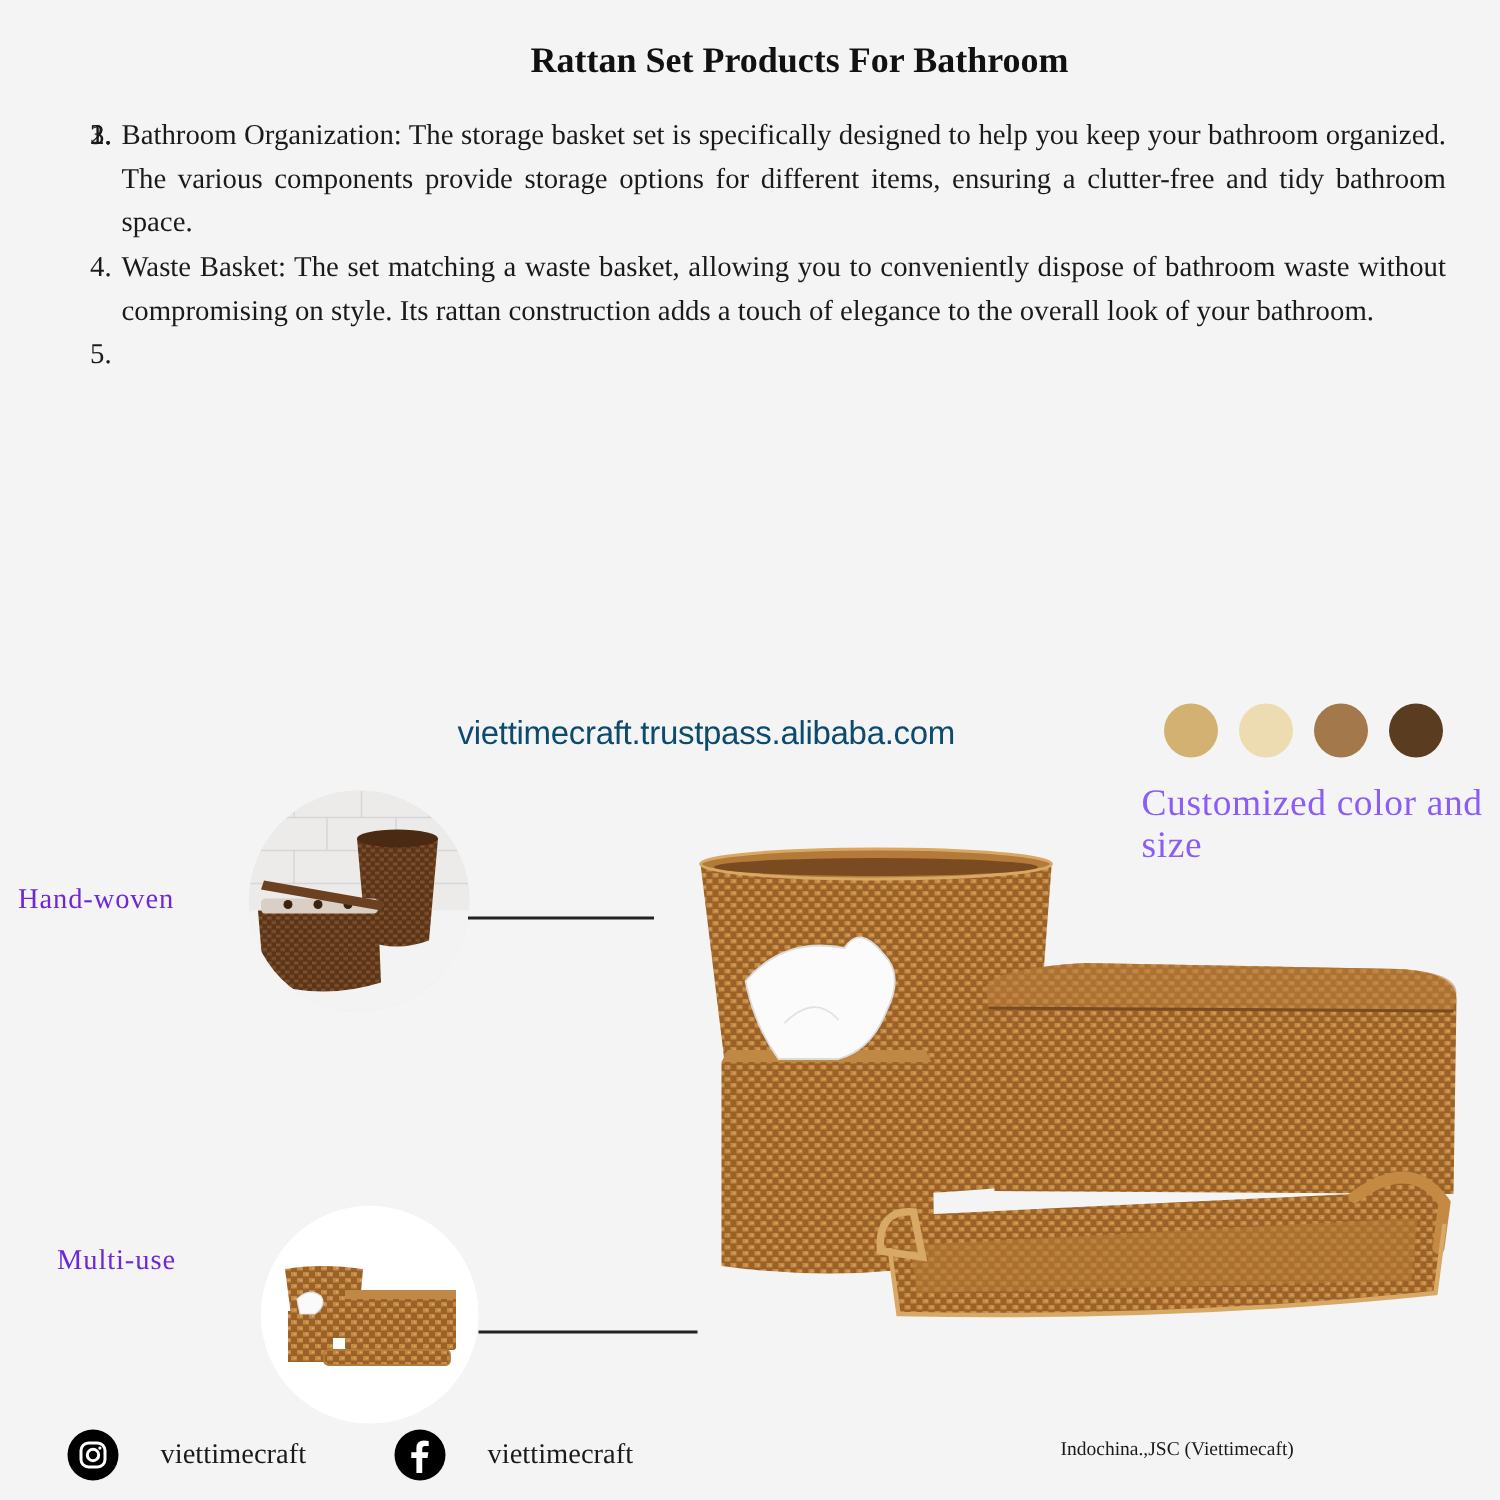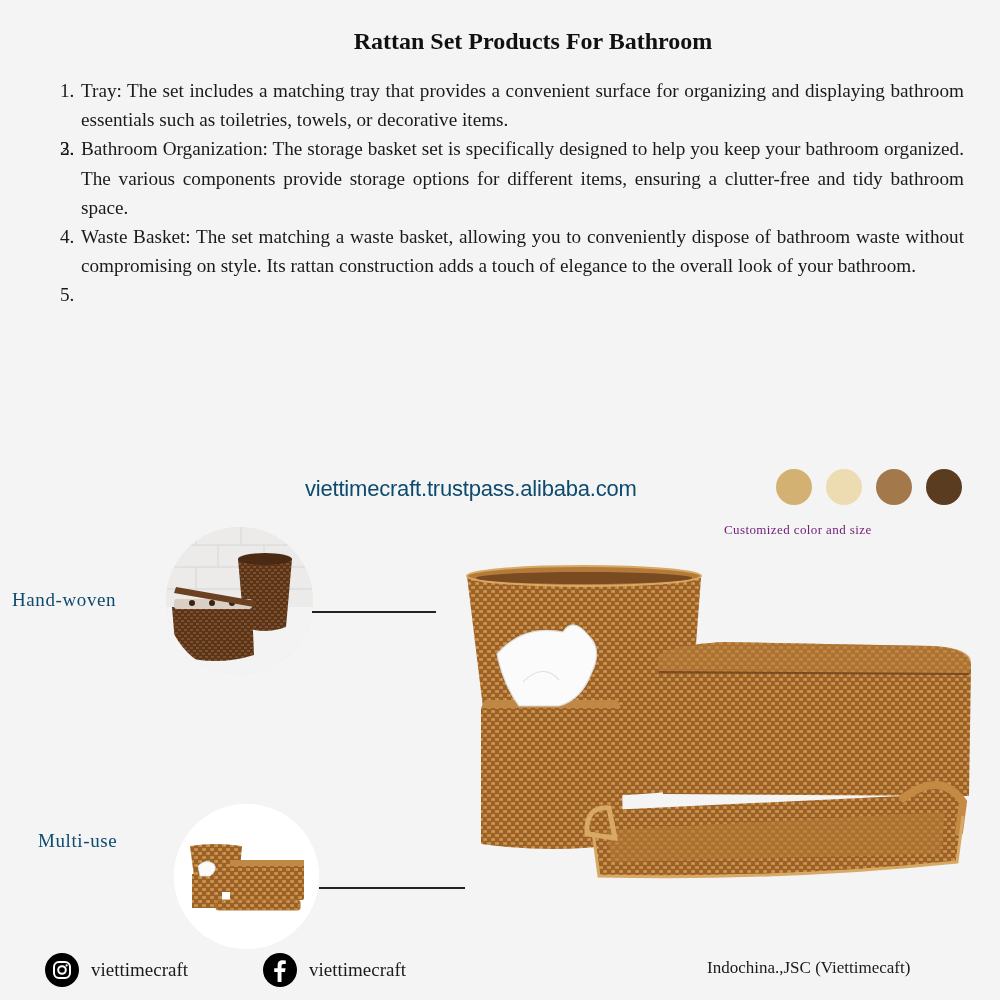--- a/index.html
+++ b/index.html
@@ -9,31 +9,31 @@
   .title { position: absolute; top: 28px; left: 0; width: 1066px; text-align: center; font-weight: bold; font-size: 24px; color: #111; }
 
   .features { position: absolute; top: 76px; left: 60px; width: 904px; list-style: none; }
   .features li { position: relative; padding-left: 21px; font-size: 19.2px; line-height: 29.2px; text-align: justify; color: #1a1a1a; }
   .features li .num { position: absolute; left: 0; top: 0; }
 
   .watermark { position: absolute; top: 476px; left: 305px; font-family: "Liberation Sans", "DejaVu Sans", sans-serif; font-size: 22px; color: #0c4a6e; letter-spacing: -0.2px; }
 
   .swatches { position: absolute; top: 469px; left: 776px; display: flex; gap: 14px; }
   .swatch { width: 36px; height: 36px; border-radius: 50%; }
-  .custom-label { position: absolute; top: 522px; left: 724px; font-size: 13px; letter-spacing: 0.4px; color: #701a75; }
+  .custom-label { position: absolute; top: 522px; left: 761px; font-size: 25px; letter-spacing: 0.4px; color: #8b5cf6; }
 
-  .side-label { position: absolute; font-size: 19px; letter-spacing: 0.6px; color: #0c4a6e; }
+  .side-label { position: absolute; font-size: 19px; letter-spacing: 0.6px; color: #6d28d9; }
   .circle { position: absolute; border-radius: 50%; overflow: hidden; }
   .leader { position: absolute; height: 1.5px; background: #222; }
 
   .hero { position: absolute; left: 463px; top: 562px; width: 510px; height: 345px; }
 
-  .footer-item { position: absolute; top: 953px; display: flex; align-items: center; gap: 12px; font-size: 19px; color: #1a1a1a; }
+  .footer-item { position: absolute; top: 953px; display: flex; align-items: center; gap: 28px; font-size: 19px; color: #1a1a1a; }
   .social-icon { width: 34px; height: 34px; border-radius: 50%; background: #000; display: flex; align-items: center; justify-content: center; }
-  .company { position: absolute; top: 958px; left: 707px; font-size: 17px; color: #1a1a1a; }
+  .company { position: absolute; top: 958px; left: 707px; font-size: 13px; color: #1a1a1a; }
 </style>
 </head>
 <body>
 
 <svg width="0" height="0" style="position:absolute">
   <defs>
     <pattern id="weave" width="8" height="8" patternUnits="userSpaceOnUse">
       <rect width="8" height="8" fill="#9a6228"></rect>
       <rect x="0" y="0" width="4" height="3" fill="#c48a44"></rect>
       <rect x="4" y="4" width="4" height="3" fill="#c48a44"></rect>
@@ -44,21 +44,21 @@
       <rect width="6" height="6" fill="#5b3519"></rect>
       <rect x="0" y="0" width="3" height="2" fill="#7d4f2a"></rect>
       <rect x="3" y="3" width="3" height="2" fill="#7d4f2a"></rect>
     </pattern>
   </defs>
 </svg>
 
 <div class="title">Rattan Set Products For Bathroom</div>
 
 <ol class="features">
-  <li><span class="num">1.</span><span>Tray: The set includes a matching tray that provides a convenient surface for organizing and displaying bathroom essentials such as toiletries, towels, or decorative items.</span></li>
+  <li><span class="num">1.</span></li>
   <li><span class="num">2.</span></li>
   <li><span class="num">3.</span><span>Bathroom Organization: The storage basket set is specifically designed to help you keep your bathroom organized. The various components provide storage options for different items, ensuring a clutter-free and tidy bathroom space.</span></li>
   <li><span class="num">4.</span><span>Waste Basket: The set matching a waste basket, allowing you to conveniently dispose of bathroom waste without compromising on style. Its rattan construction adds a touch of elegance to the overall look of your bathroom.</span></li>
   <li><span class="num">5.</span></li>
 </ol>
 
 <div class="watermark">viettimecraft.trustpass.alibaba.com</div>
 
 <div class="swatches">
   <div class="swatch" style="background:#d2b173"></div>

